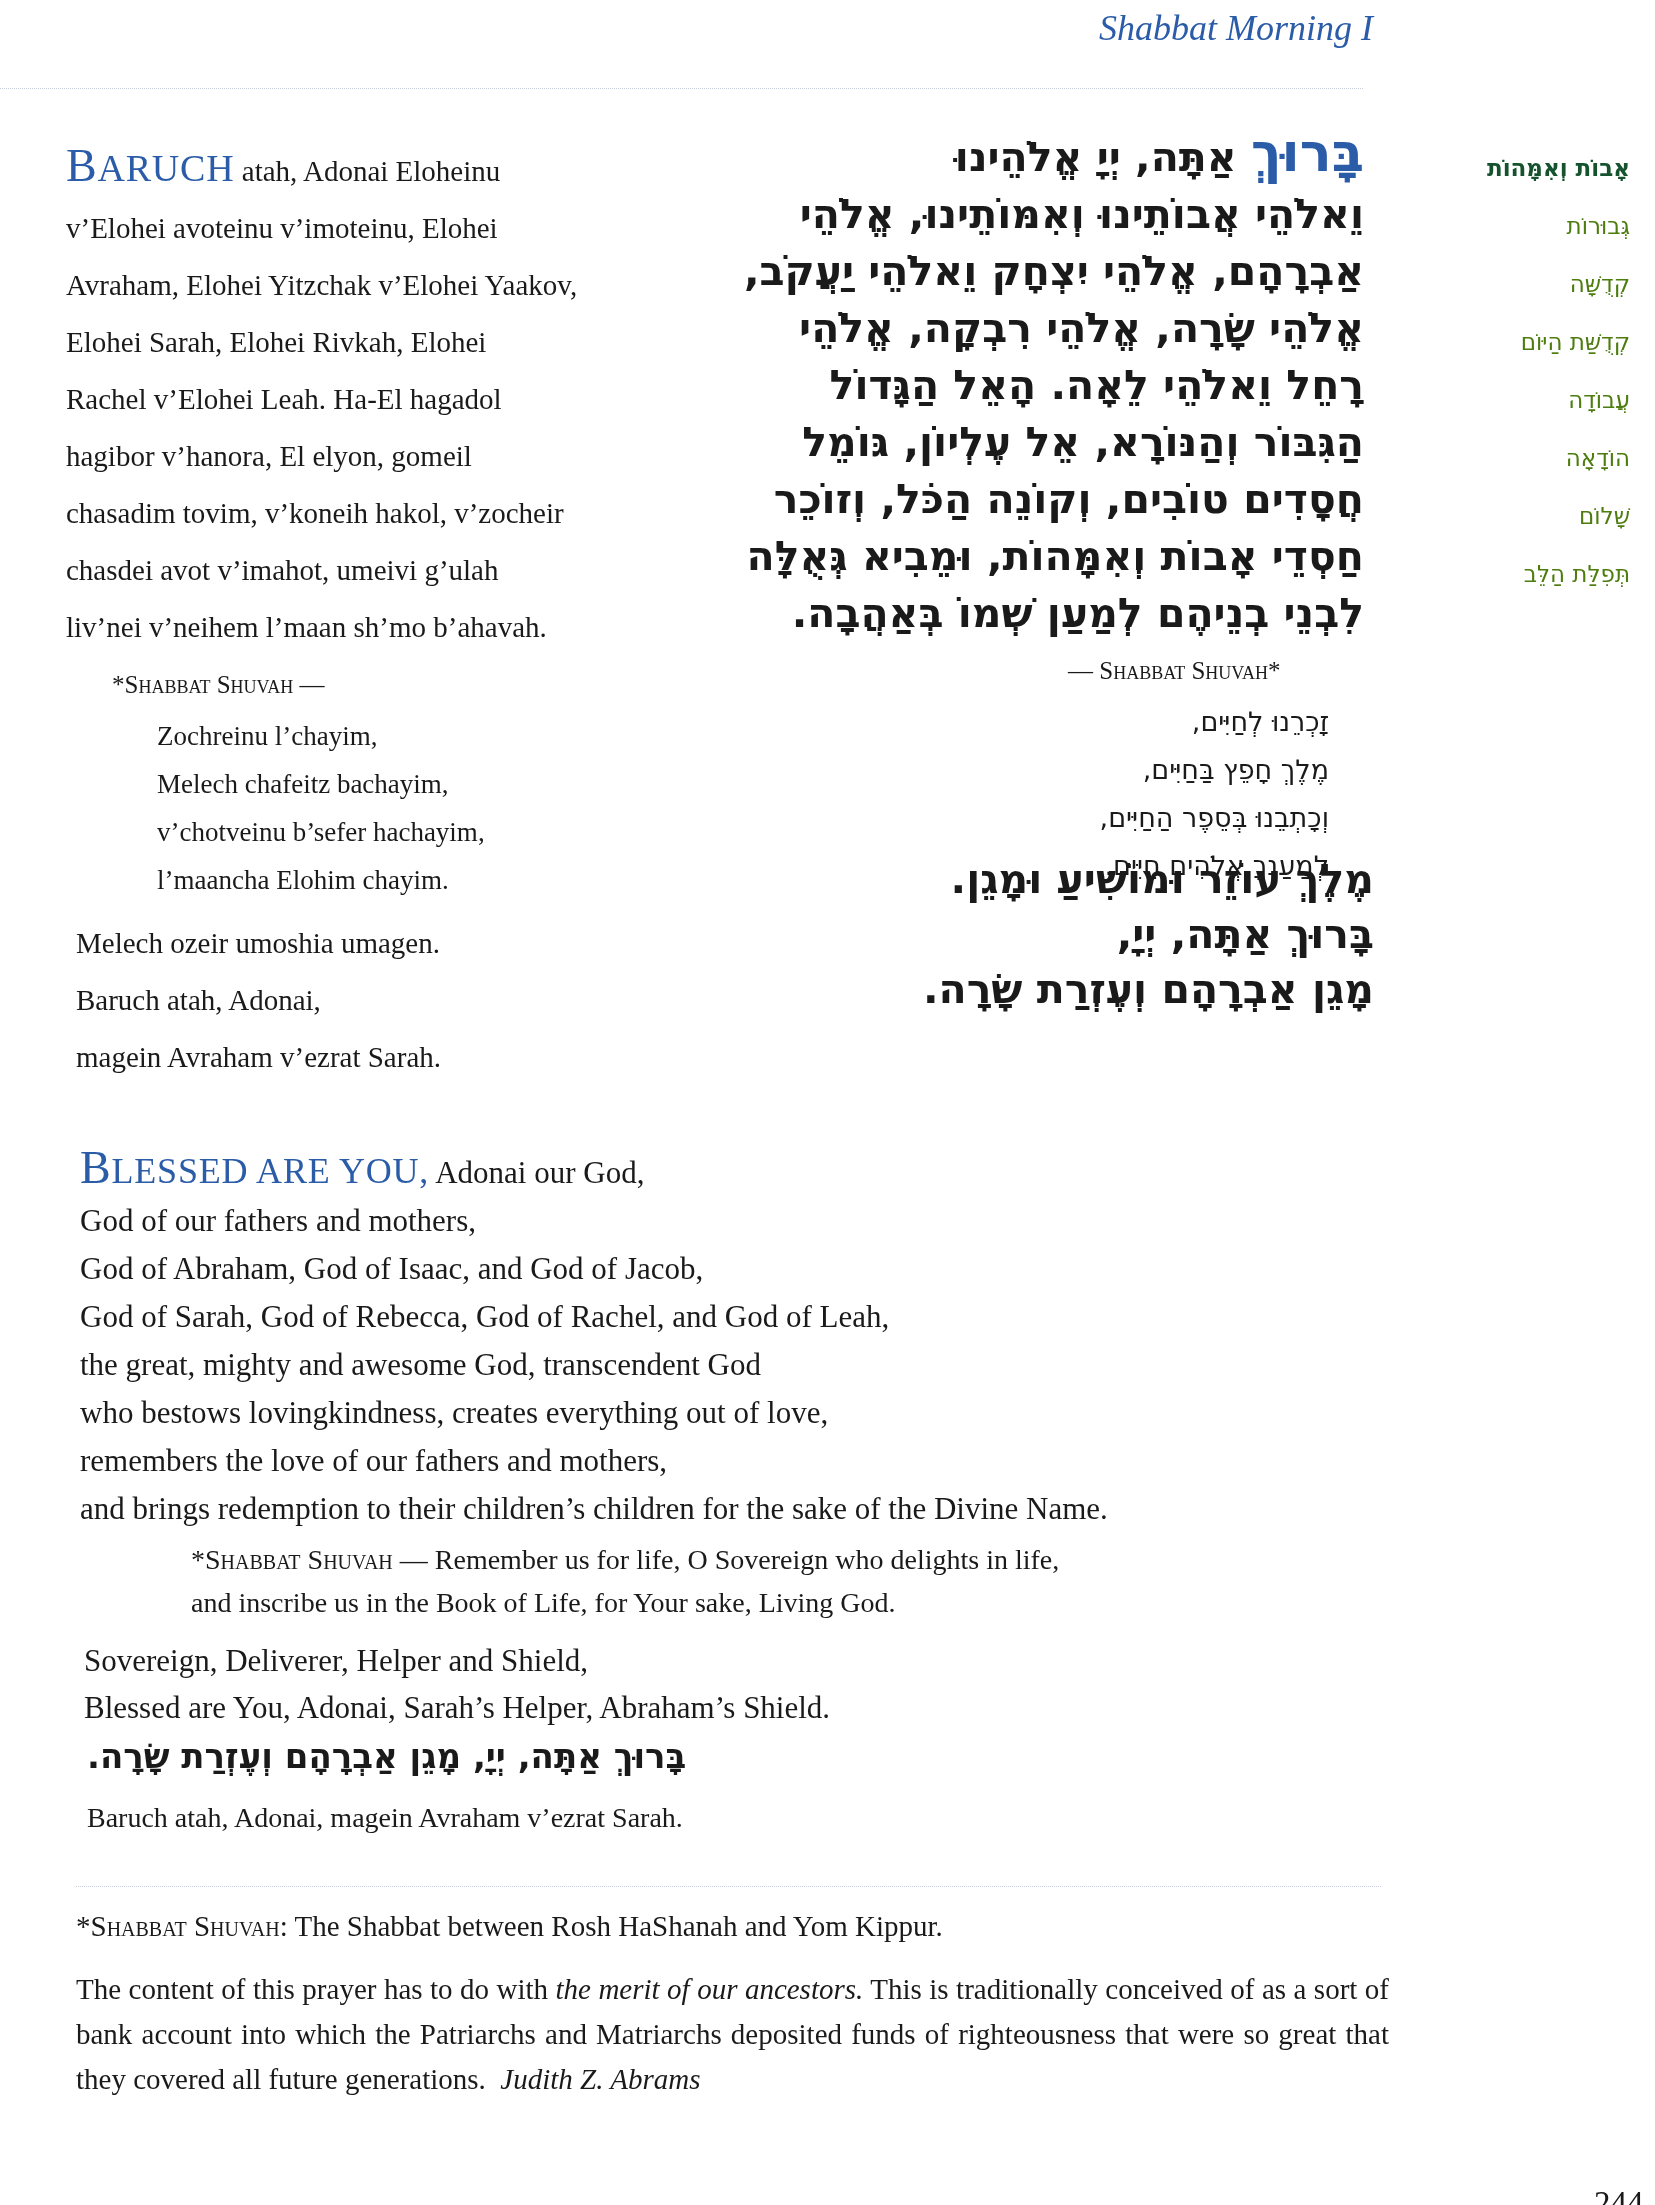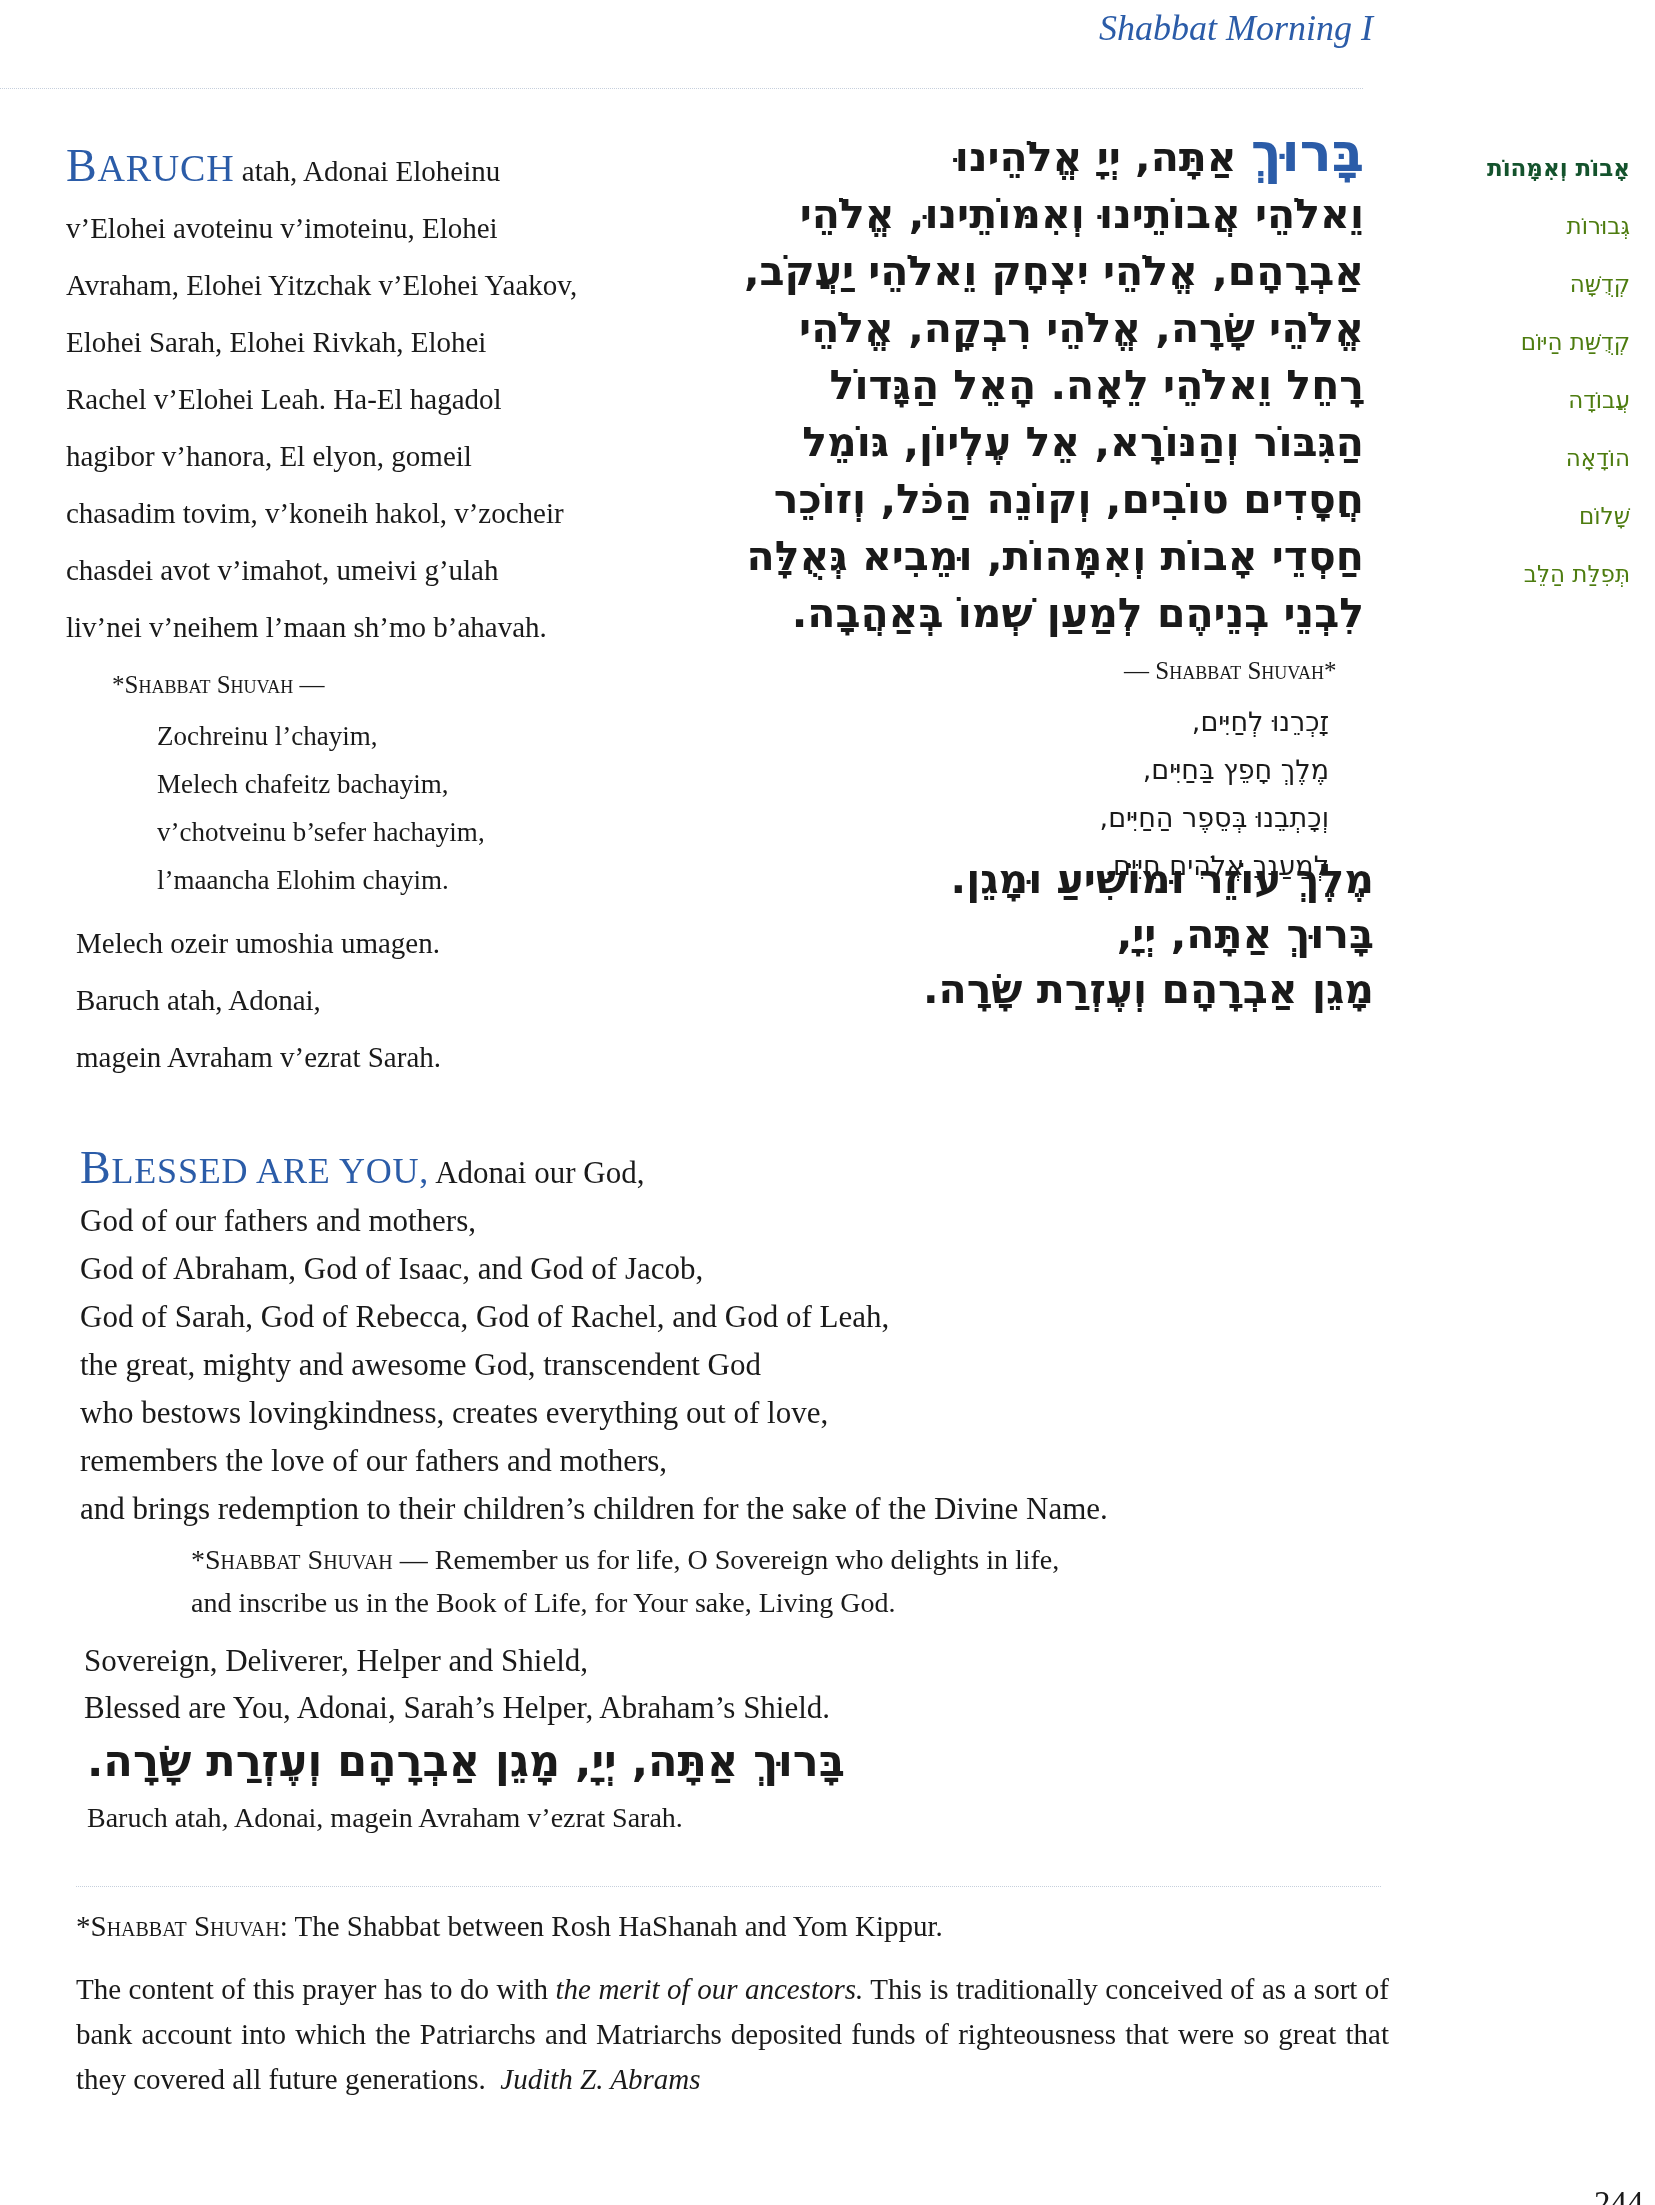--- a/index.html
+++ b/index.html
@@ -21,42 +21,42 @@
   .shuvah-lines-l { left: 157px; top: 712px; }
   .shuvah-lines-l .line { font-size: 27px; line-height: 48px; white-space: nowrap; }
   .translit-close { left: 76px; top: 915px; }
   .translit-close .line { font-size: 29px; line-height: 57px; white-space: nowrap; }
 
   
   .hebrew { direction: rtl; font-family: "DejaVu Sans", sans-serif; font-weight: bold; }
   .heb-main { right: 291px; top: 124px; width: 743px; text-align: right; }
   .heb-main .line { font-size: 41px; line-height: 57px; white-space: nowrap; }
   .heb-first { color: #2b5ca8; font-size: 53px; }
-  .shuvah-label-r { left: 1124px; top: 657px; font-size: 25px; white-space: nowrap; }
+  .shuvah-label-r { left: 1068px; top: 657px; font-size: 25px; white-space: nowrap; }
   .heb-shuvah { right: 326px; top: 698px; text-align: right; }
   .heb-shuvah .line { font-size: 27px; line-height: 48px; white-space: nowrap; font-weight: normal; }
   .heb-close { right: 281px; top: 852px; text-align: right; }
   .heb-close .line { font-size: 41px; line-height: 55px; white-space: nowrap; }
 
   
   .sidenav { right: 25px; top: 139px; text-align: right; direction: rtl; font-family: "DejaVu Sans", sans-serif; }
   .sidenav .item { font-size: 23px; line-height: 58px; color: #4d7c0f; white-space: nowrap; }
   .sidenav .item.active { color: #14532d; font-weight: bold; }
 
   
   .english { left: 80px; top: 1144px; width: 1322px; }
   .english .line { font-size: 31px; line-height: 48px; white-space: nowrap; }
   .english .dropcap { font-size: 46px; }
   .english .dropcap .sm { font-size: 36px; }
   .eng-shuvah { left: 167px; top: 1538px; }
   .eng-shuvah .line { font-size: 28px; line-height: 43px; white-space: nowrap; margin-left: 24px; }
   .eng-close { left: 84px; top: 1637px; }
   .eng-close .line { font-size: 31px; line-height: 47px; white-space: nowrap; }
   .heb-closing-line { left: 87px; top: 1736px; width: 826px; text-align: left; direction: rtl; }
-  .heb-closing-line span { font-size: 43px; white-space: nowrap; }
+  .heb-closing-line span { font-size: 34px; white-space: nowrap; }
   .translit-closing { left: 87px; top: 1802px; font-size: 28px; white-space: nowrap; }
 
   
   .notes { left: 76px; top: 1904px; width: 1313px; }
   .notes p { margin: 0 0 18px 0; font-size: 29px; line-height: 45px; }
   .notes .justify { text-align: justify; text-align-last: left; }
   .notes .heb-inline { font-family: "DejaVu Sans", sans-serif; font-weight: bold; direction: rtl; unicode-bidi: isolate; font-size: 28px; }
   .page-num { left: 1594px; top: 2185px; font-size: 33px; white-space: nowrap; }
 </style>
 </head>

